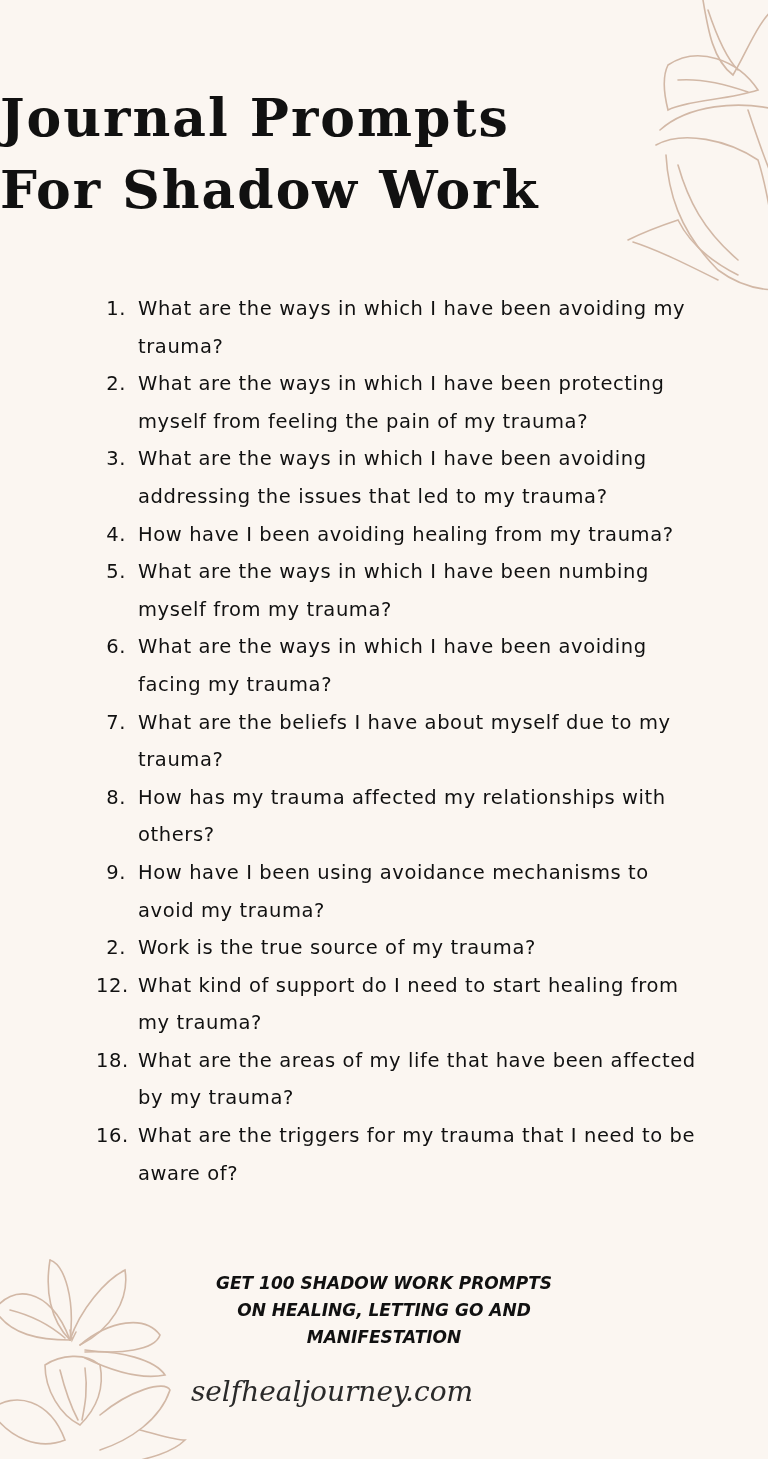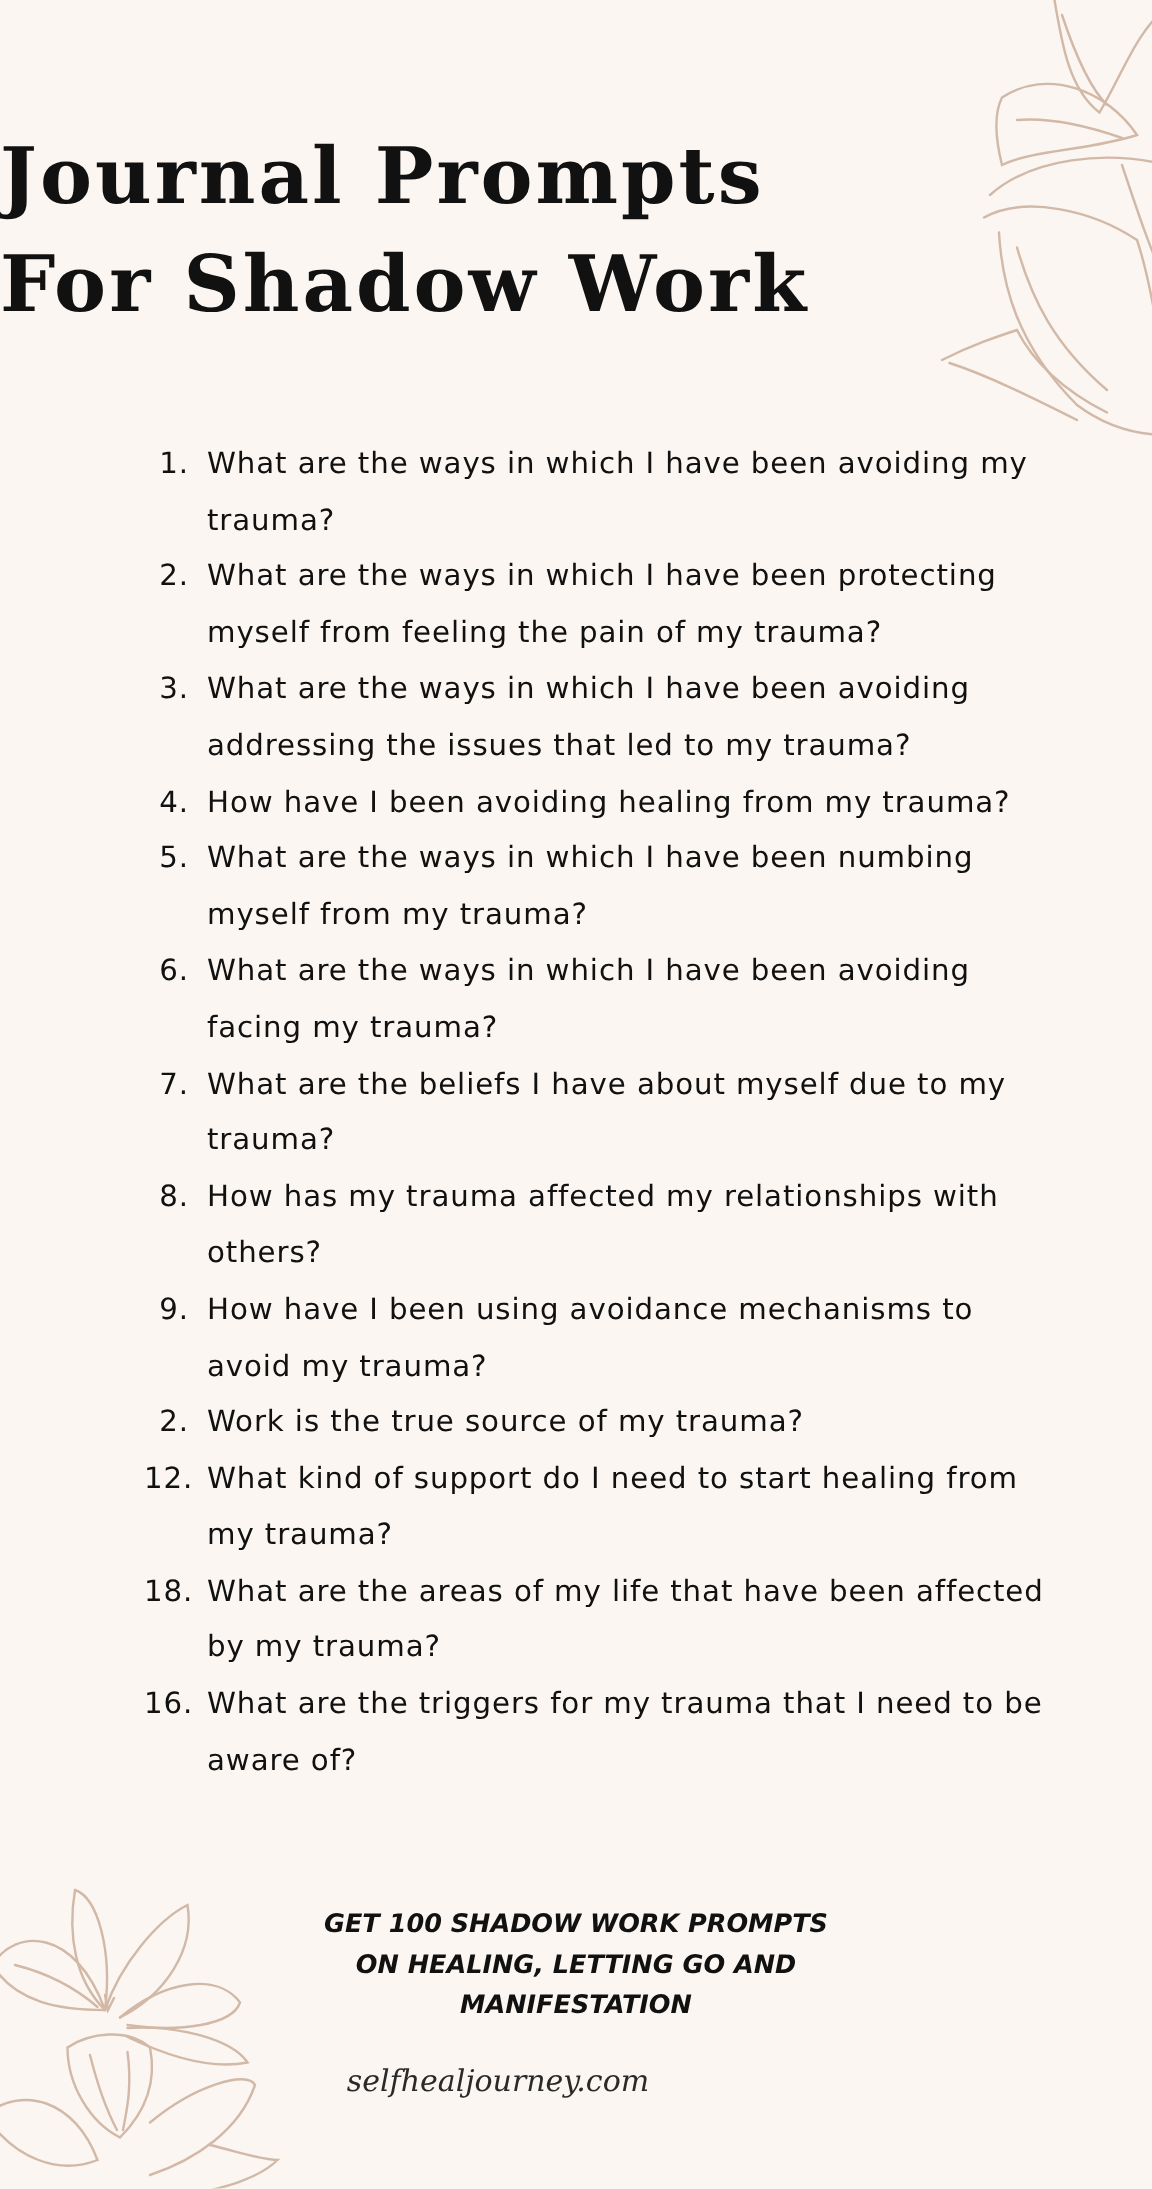--- a/index.html
+++ b/index.html
@@ -31,21 +31,21 @@
       position: absolute; top: 1270px; left: 0; width: 768px;
       text-align: center;
       font-family: "DejaVu Sans", "Liberation Sans", sans-serif;
       font-weight: bold; font-style: italic; font-size: 17px; line-height: 27px;
       margin: 0;
     }
     .site {
       position: absolute; top: 1375px; left: 0; width: 664px;
       text-align: center;
       font-family: "DejaVu Serif", "Liberation Serif", serif;
-      font-style: italic; font-size: 20px; color: #2a2a2a;
+      font-style: italic; font-size: 28px; color: #2a2a2a;
     }
     .flower path { fill: none; stroke: #d2b8a6; stroke-width: 1.6; stroke-linecap: round; }
   </style>
 </head>
 <body>
 
 <svg class="flower flower-tr" viewBox="0 0 170 310">
   <path d="M95 10 C100 40 105 70 125 85 C140 60 150 30 170 15"></path>
   <path d="M100 20 C110 50 120 70 130 80"></path>
   <path d="M60 75 C90 55 130 70 150 100 C120 110 80 110 60 120 C55 100 55 85 60 75 Z"></path>

